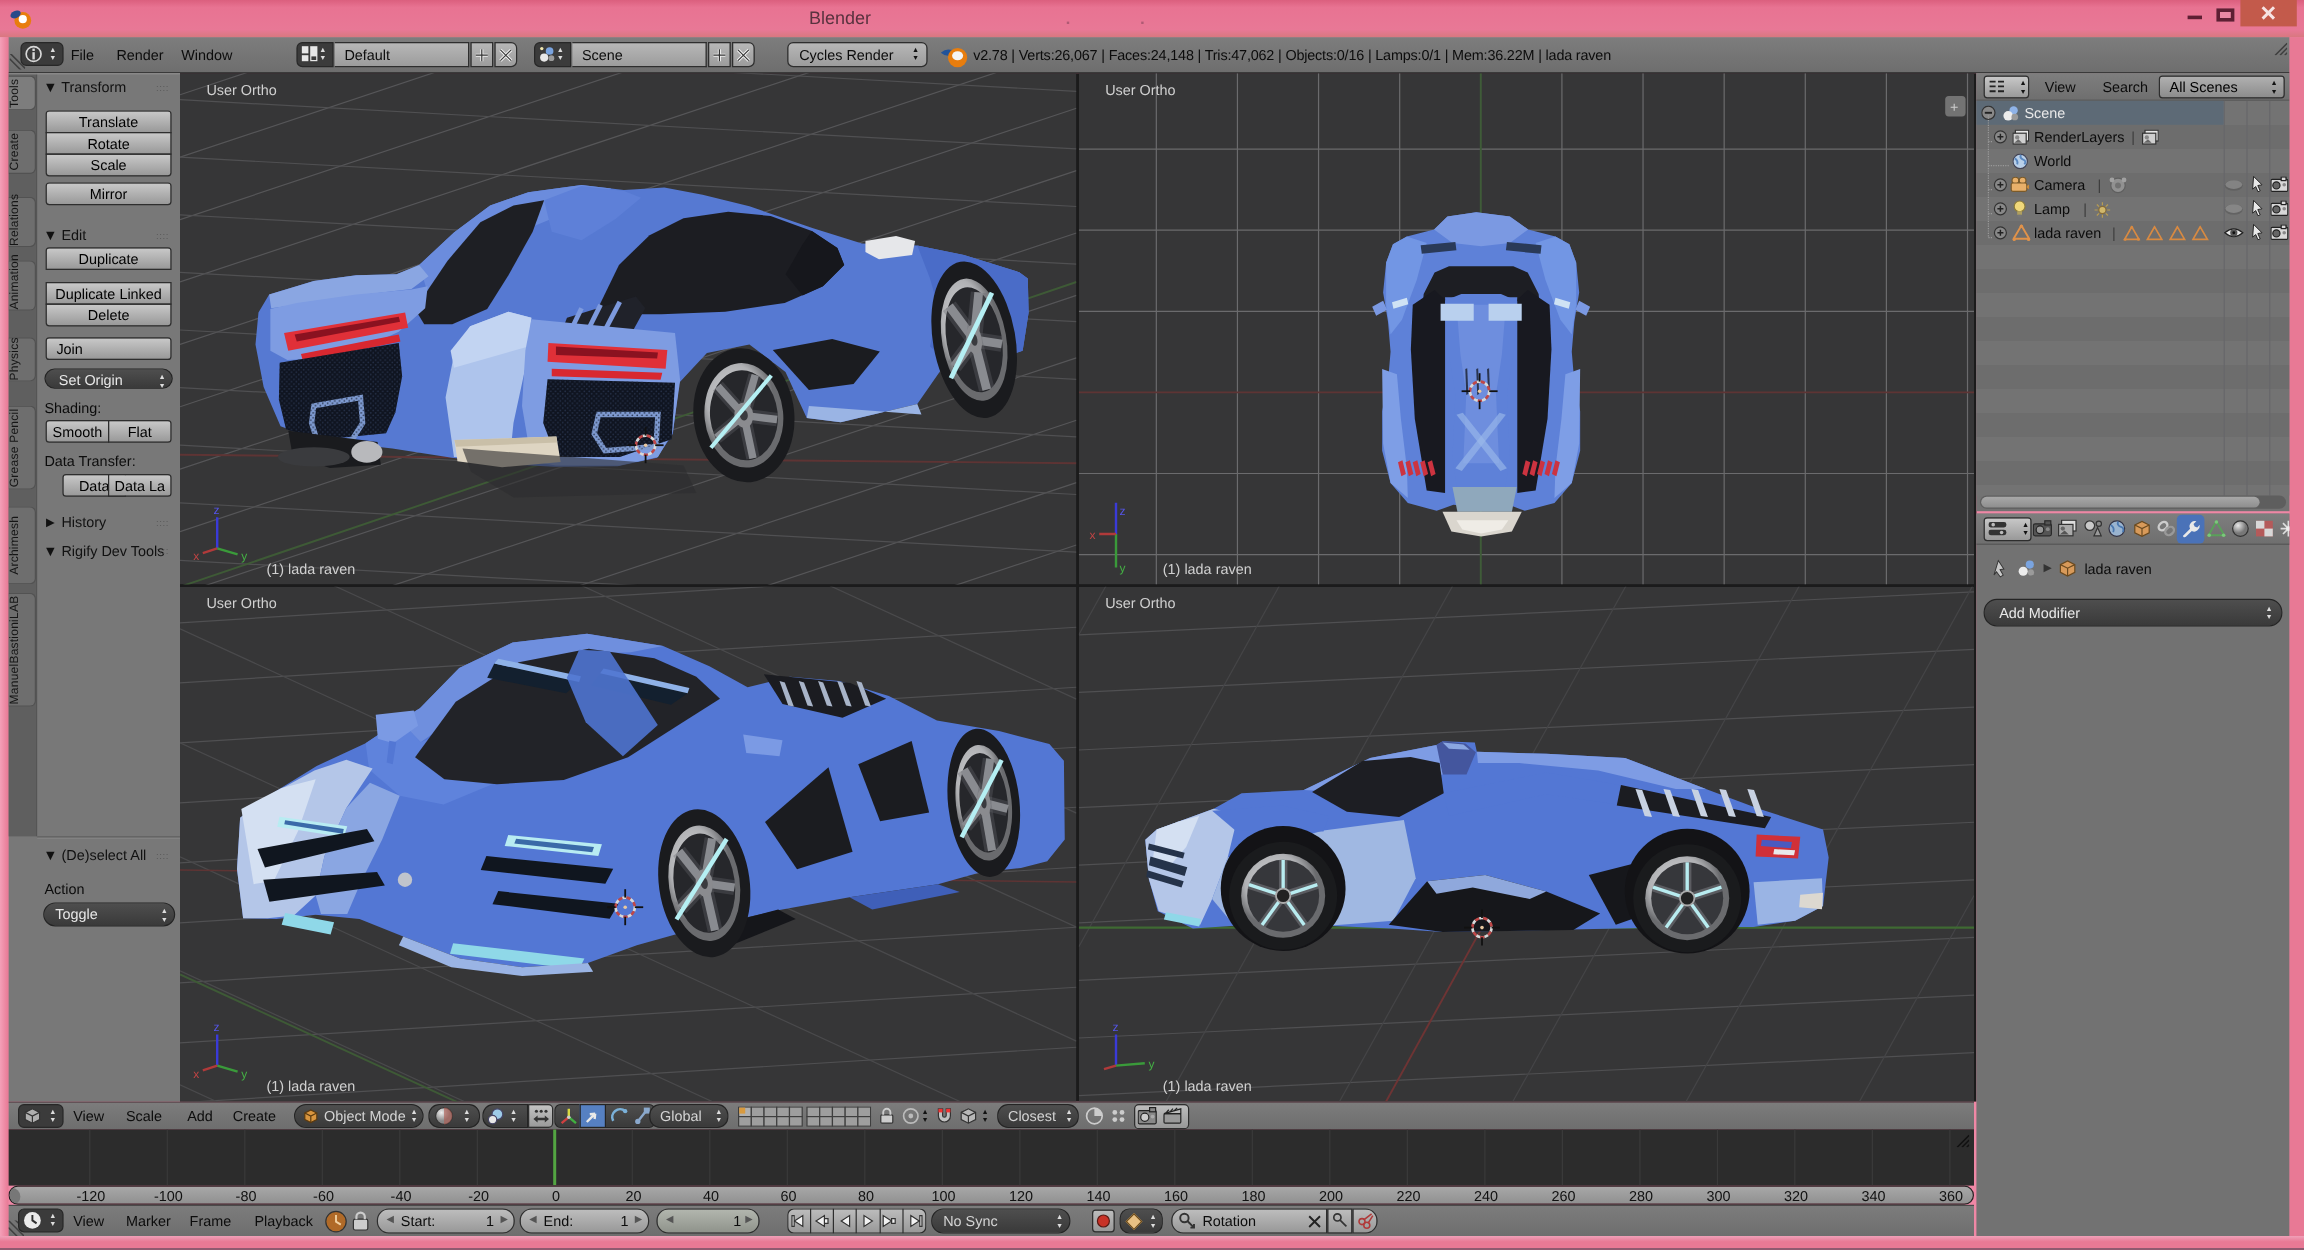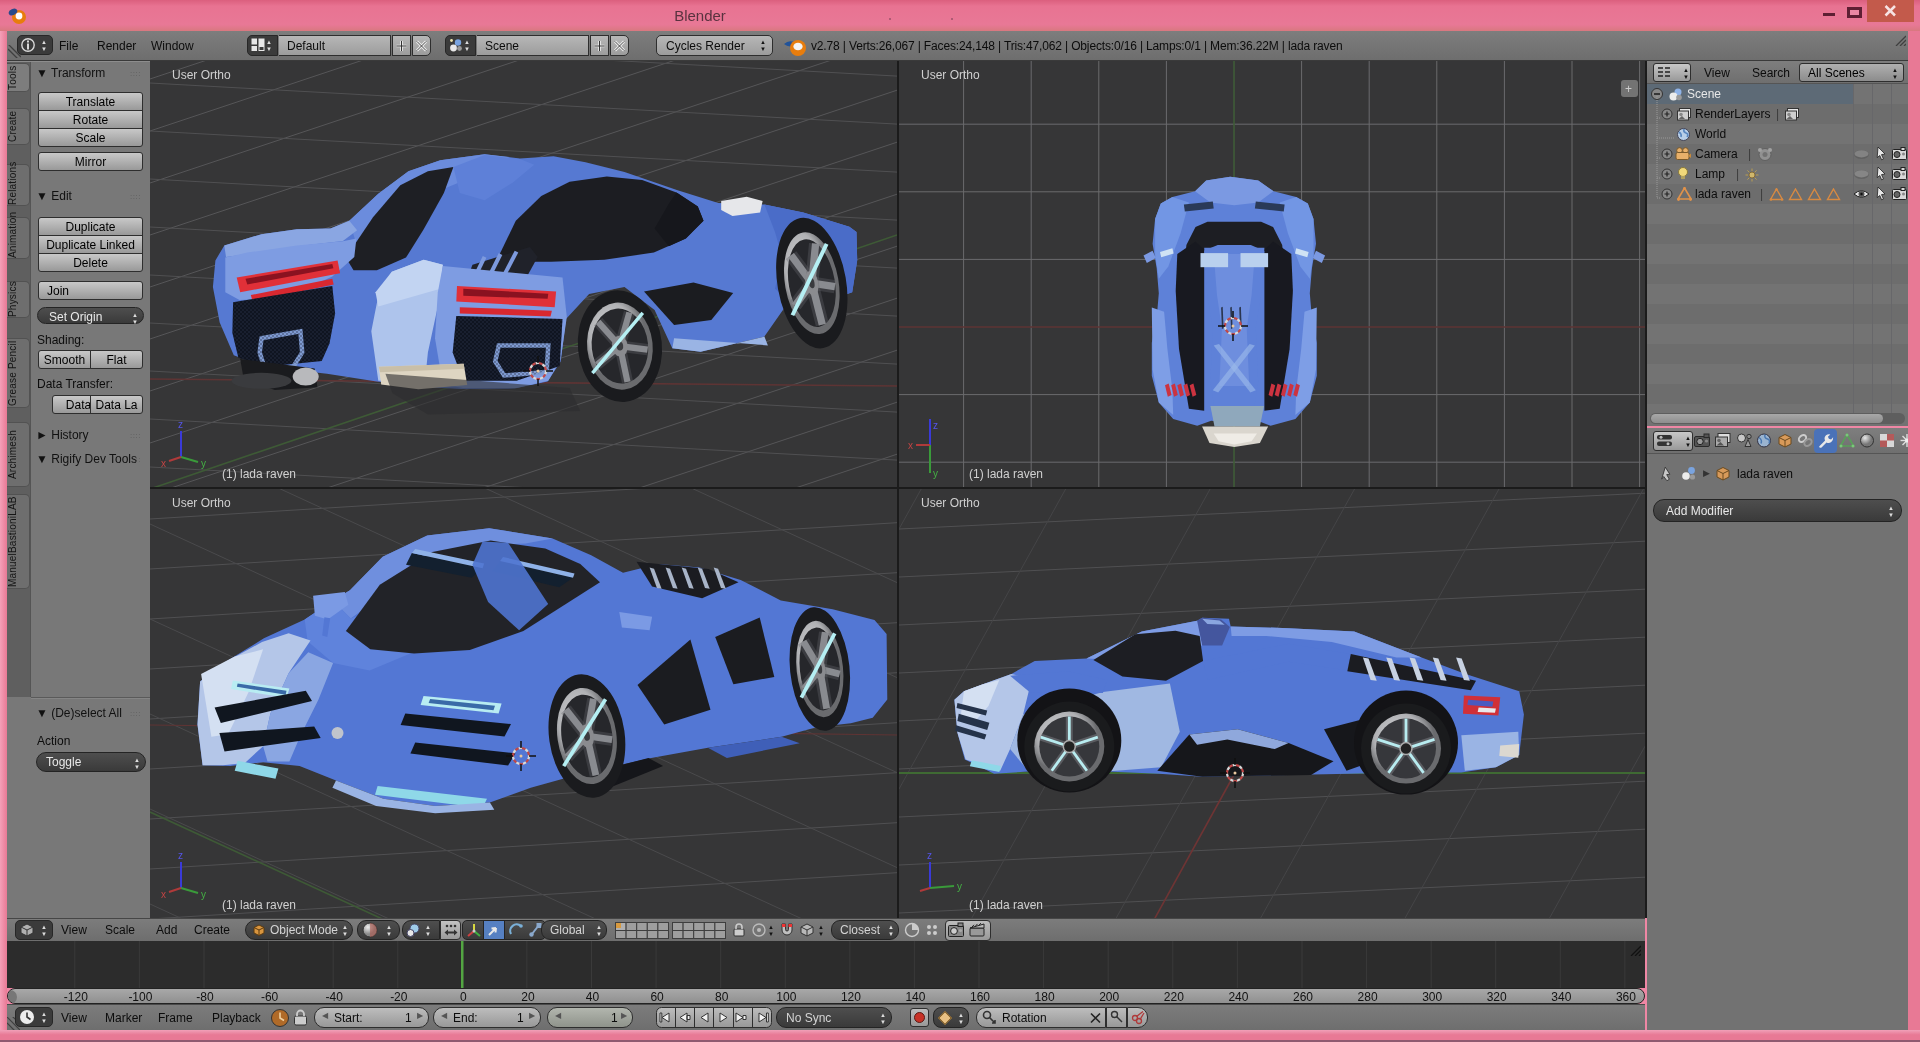--- a/index.html
+++ b/index.html
@@ -132,21 +132,21 @@
 
   <div id="panels">
     <div class="phdr abs" style="left:36px;top:66px;">▼ Transform</div>
       <div class="pdots abs" style="top:69px;">::::</div>
     <div class="btn abs" style="left:38px;top:92px;width:105px;height:19px;line-height:18px;border-radius:3px 3px 0 0;">Translate</div>
     <div class="btn abs" style="left:38px;top:110px;width:105px;height:19px;line-height:18px;border-radius:0;">Rotate</div>
     <div class="btn abs" style="left:38px;top:128px;width:105px;height:19px;line-height:18px;border-radius:0 0 3px 3px;">Scale</div>
     <div class="btn abs" style="left:38px;top:152px;width:105px;height:19px;line-height:18px;">Mirror</div>
     <div class="phdr abs" style="left:36px;top:189px;">▼ Edit</div>
       <div class="pdots abs" style="top:192px;">::::</div>
-    <div class="btn abs" style="left:38px;top:217px;width:105px;height:19px;line-height:18px;border-radius:3px 3px 0 0;">Duplicate</div>
+    <div class="btn abs" style="left:38px;top:206px;width:105px;height:19px;line-height:18px;border-radius:3px 3px 0 0;">Duplicate</div>
     <div class="btn abs" style="left:38px;top:235px;width:105px;height:19px;line-height:18px;border-radius:0;">Duplicate Linked</div>
     <div class="btn abs" style="left:38px;top:253px;width:105px;height:19px;line-height:18px;border-radius:0 0 3px 3px;">Delete</div>
     <div class="btn abs" style="left:38px;top:281px;width:105px;height:19px;line-height:18px;text-align:left;padding-left:8px;">Join</div>
     <div class="dd abs" style="left:37px;top:307px;width:107px;height:17px;line-height:19px;padding-left:11px;">Set Origin<div class="updn w" style="top:4px;">▲<br>▼</div></div>
     <div class="lbl abs" style="left:37px;top:333px;">Shading:</div>
     <div class="btn abs" style="left:38px;top:350px;width:53px;height:19px;line-height:18px;border-radius:3px 0 0 3px;">Smooth</div>
     <div class="btn abs" style="left:90px;top:350px;width:53px;height:19px;line-height:18px;border-radius:0 3px 3px 0;">Flat</div>
     <div class="lbl abs" style="left:37px;top:377px;">Data Transfer:</div>
     <div class="btn abs" style="left:52px;top:395px;width:53px;height:19px;line-height:18px;border-radius:3px 0 0 3px;">Data</div>
     <div class="btn abs" style="left:90px;top:395px;width:53px;height:19px;line-height:18px;border-radius:0 3px 3px 0;">Data La</div>

